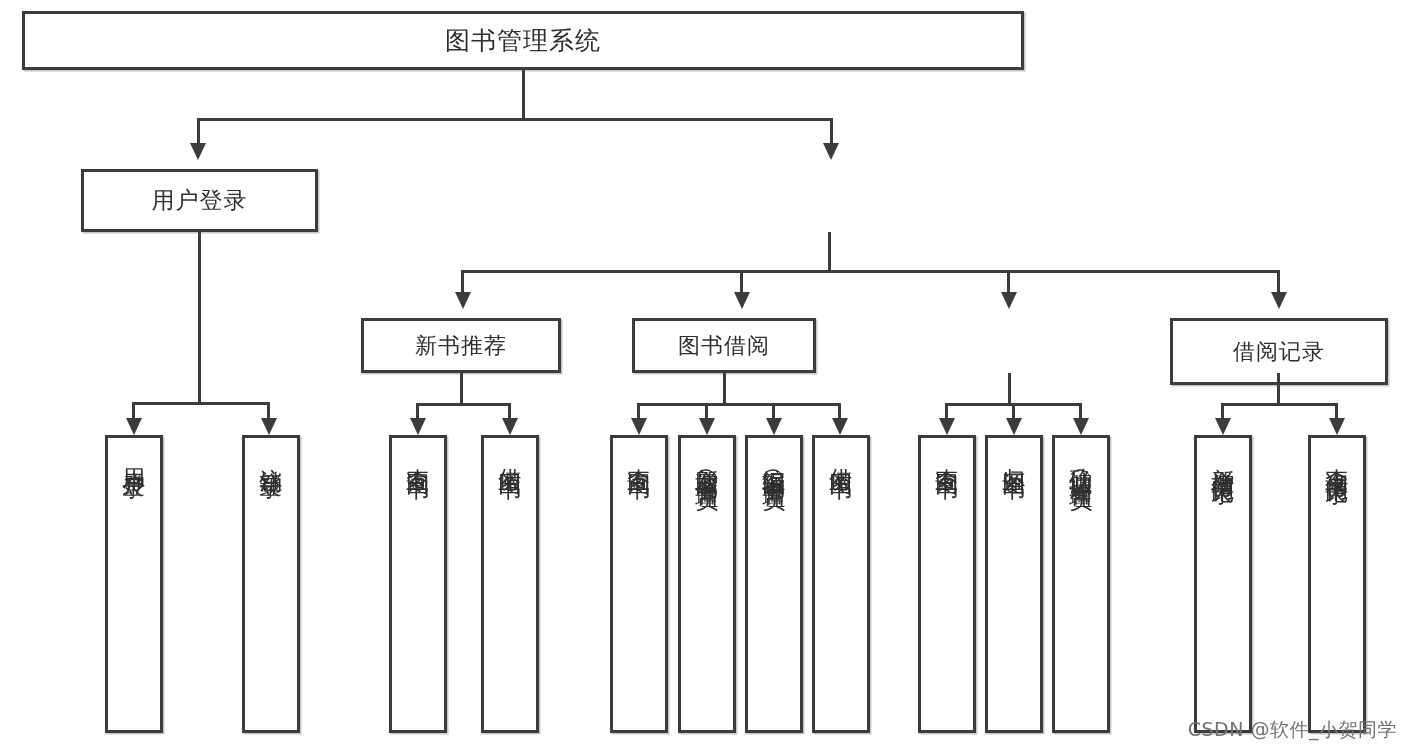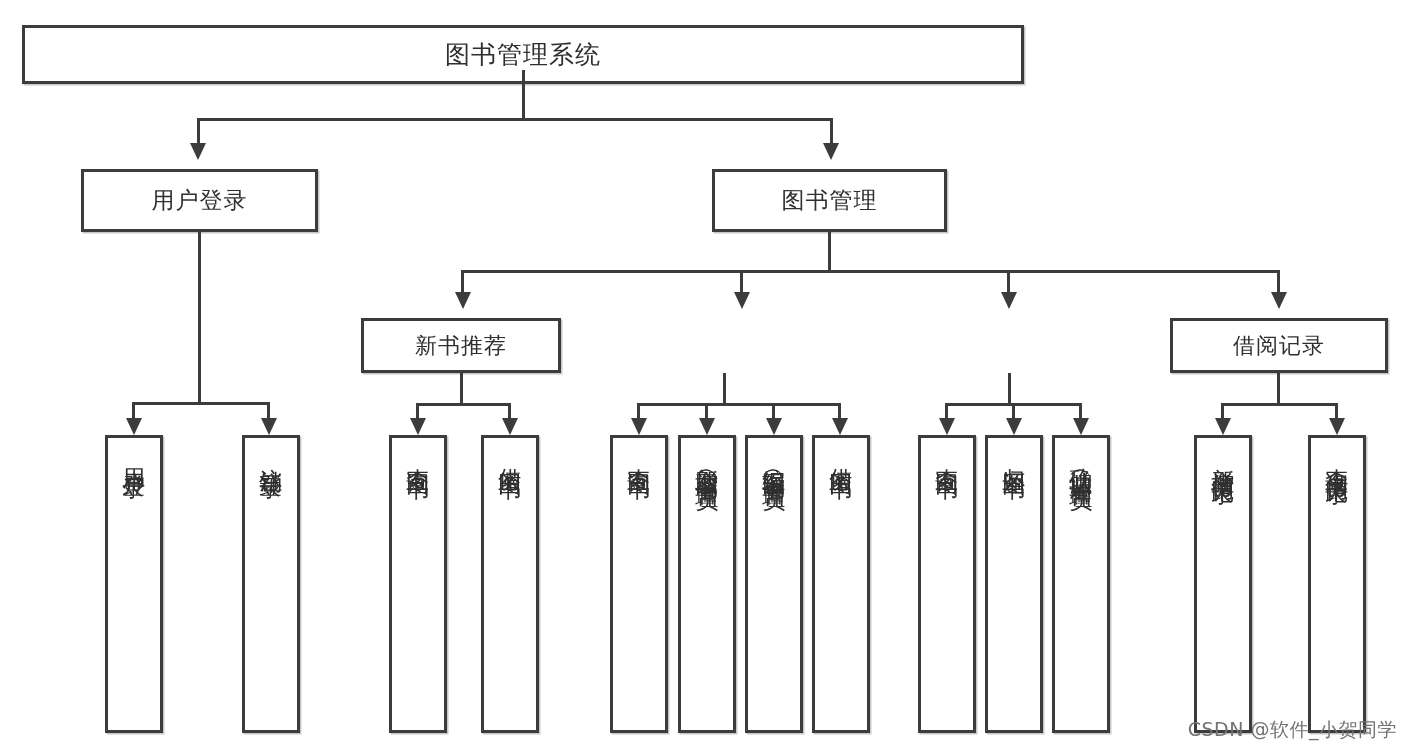--- a/index.html
+++ b/index.html
@@ -83,38 +83,35 @@
     letter-spacing: 0.5px;
     white-space: nowrap;
     pointer-events: none;
   }
 </style>
 </head>
 <body>
 
 <div id="canvas">
 
-  <div class="node root" style="left:22px; top:11px; width:1002px; height:59px;margin-top:14px;">
+  <div class="node root" style="left:22px; top:11px; width:1002px; height:59px;">
     <span>图书管理系统</span>
   </div>
 
   <div class="conn vline" style="left:522px; top:70px; width:3px; height:50px;"></div>
 
   <div class="conn hline" style="left:197px; top:118px; width:636px; height:3px;"></div>
 
   <div class="conn vline" style="left:197px; top:118px; width:3px; height:27px;"></div>
   <div class="conn vline" style="left:830px; top:118px; width:3px; height:27px;"></div>
   <div class="arrow" style="left:190px; top:143px;"></div>
   <div class="arrow" style="left:823px; top:143px;"></div>
 
   <div class="node level2" style="left:81px; top:169px; width:237px; height:63px;">
     <span>用户登录</span>
-  </div>
-  <div class="node level2" style="left:712px; top:169px; width:235px; height:63px;">
-    <span>图书管理</span>
   </div>
 
   <div class="conn vline" style="left:198px; top:232px; width:3px; height:172px;"></div>
   <div class="conn hline" style="left:132px; top:402px; width:138px; height:3px;"></div>
   <div class="conn vline" style="left:132px; top:402px; width:3px; height:18px;"></div>
   <div class="conn vline" style="left:267px; top:402px; width:3px; height:18px;"></div>
   <div class="arrow" style="left:126px; top:418px;"></div>
   <div class="arrow" style="left:261px; top:418px;"></div>
 
   <div class="conn vline" style="left:828px; top:232px; width:3px; height:40px;"></div>
@@ -124,21 +121,24 @@
   <div class="conn vline" style="left:1007px; top:270px; width:3px; height:24px;"></div>
   <div class="conn vline" style="left:1277px; top:270px; width:3px; height:24px;"></div>
   <div class="arrow" style="left:455px; top:292px;"></div>
   <div class="arrow" style="left:734px; top:292px;"></div>
   <div class="arrow" style="left:1001px; top:292px;"></div>
   <div class="arrow" style="left:1271px; top:292px;"></div>
 
   <div class="node level3" style="left:361px; top:318px; width:200px; height:55px;">
     <span>新书推荐</span>
   </div>
-  <div class="node level3" style="left:1170px; top:318px; width:218px; height:55px;">
+  <div class="node level3" style="left:632px; top:318px; width:184px; height:55px;">
+    <span>图书借阅</span>
+  </div>
+  <div class="node level3" style="left:1170px; top:318px; width:218px; height:67px;">
     <span>借阅记录</span>
   </div>
 
   <div class="conn vline" style="left:460px; top:373px; width:3px; height:32px;"></div>
   <div class="conn hline" style="left:416px; top:403px; width:95px; height:3px;"></div>
   <div class="conn vline" style="left:416px; top:403px; width:3px; height:17px;"></div>
   <div class="conn vline" style="left:508px; top:403px; width:3px; height:17px;"></div>
   <div class="arrow" style="left:410px; top:418px;"></div>
   <div class="arrow" style="left:502px; top:418px;"></div>
 

